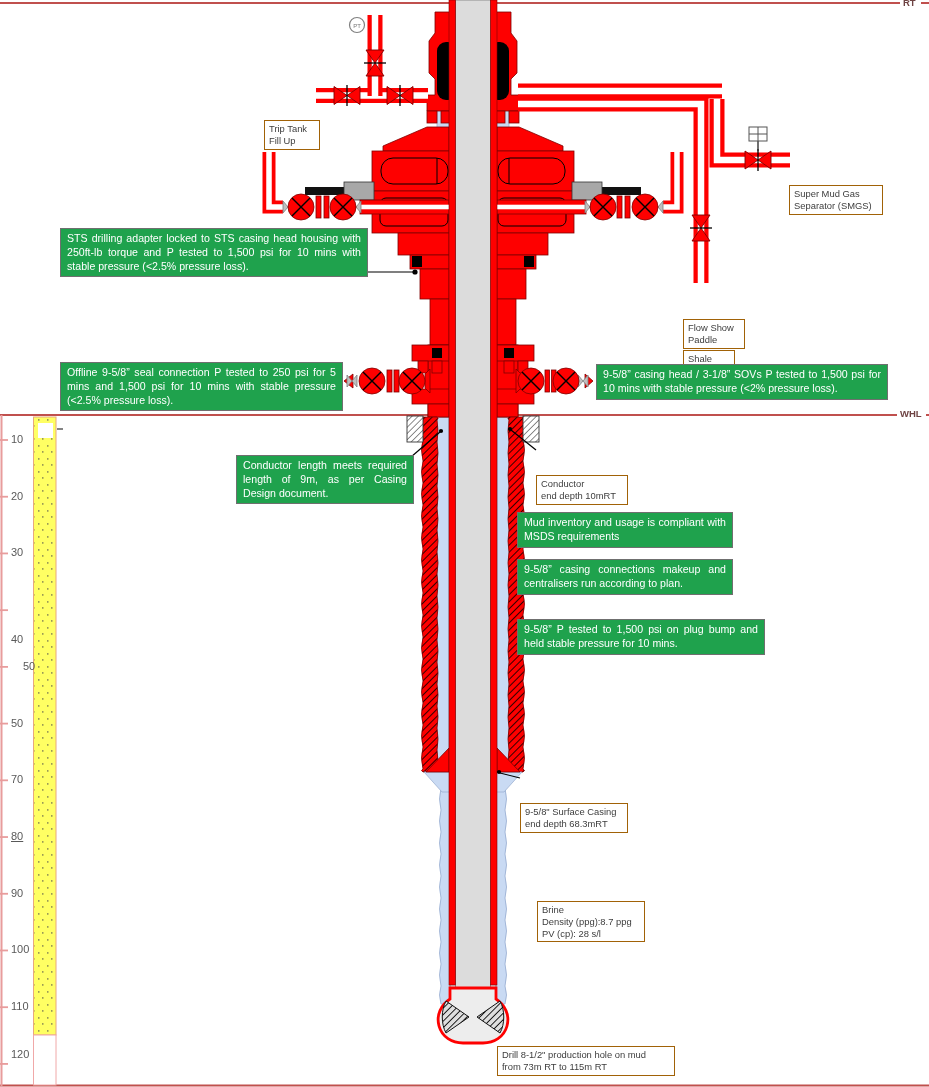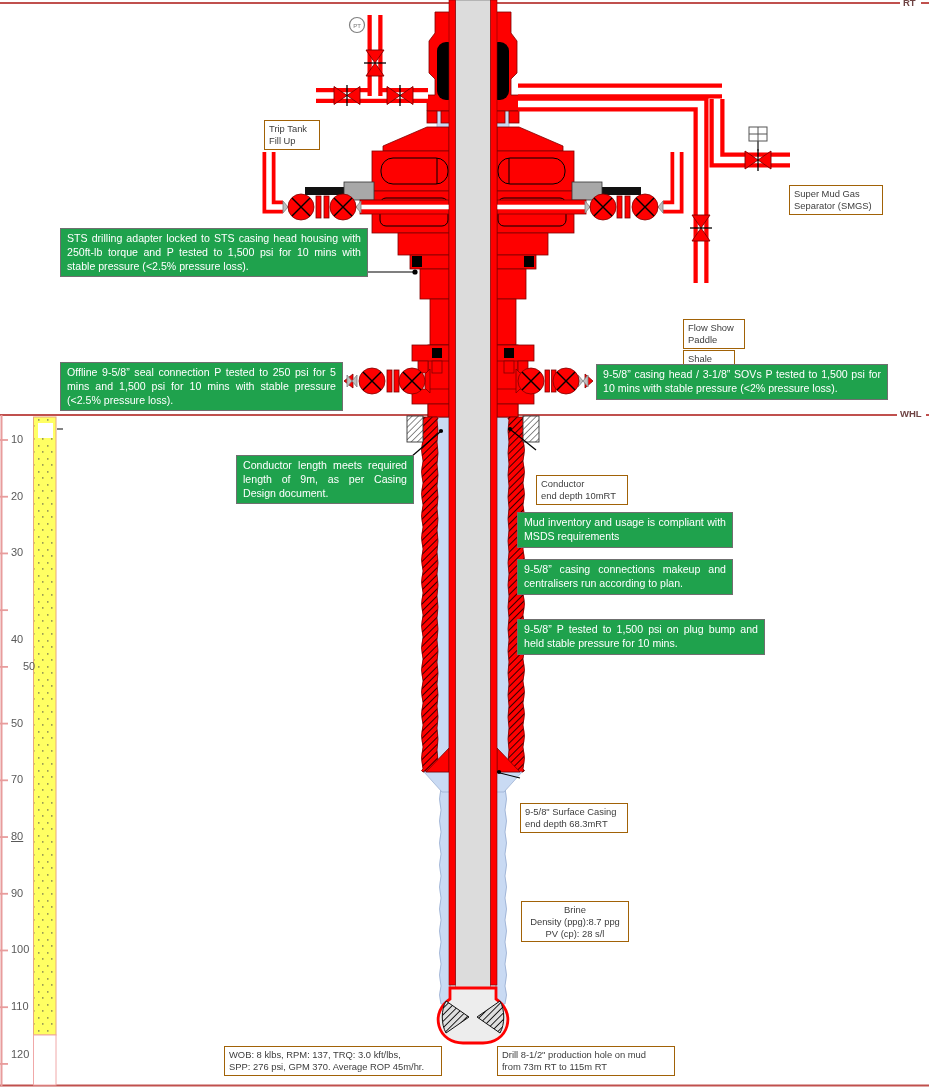--- a/index.html
+++ b/index.html
@@ -319,25 +319,23 @@
 <div class="wbox" style="left:789px;top:149px;width:84px;">Super Mud Gas
 Separator (SMGS)</div>
 <div class="wbox" style="left:683px;top:283px;width:52px;">Flow Show
 Paddle</div>
 <div class="wbox" style="left:683px;top:314px;width:42px;">Shale
 Shakers</div>
 <div class="wbox" style="left:536px;top:439px;width:82px;">Conductor
 end depth 10mRT</div>
 <div class="wbox" style="left:520px;top:767px;width:98px;">9-5/8" Surface Casing
 end depth 68.3mRT</div>
-<div class="wbox" style="left:521px;top:865px;width:98px;text-align:center;">Brine
+<div class="wbox" style="left:537px;top:865px;width:98px;">Brine
 Density (ppg):8.7 ppg
 PV (cp): 28 s/l</div>
-<div class="wbox" style="left:224px;top:1010px;width:208px;">WOB: 8 klbs, RPM: 137, TRQ: 3.0 kft/lbs,
-SPP: 276 psi, GPM 370. Average ROP 45m/hr.</div>
 <div class="wbox" style="left:497px;top:1010px;width:168px;">Drill 8-1/2" production hole on mud
 from 73m RT to 115m RT</div>
 
 <div class="gcall" style="left:60px;top:228px;width:294px;">STS drilling adapter locked to STS casing head housing with 250ft-lb torque and P tested to 1,500 psi for 10 mins with stable pressure (&lt;2.5% pressure loss).</div>
 <div class="gcall" style="left:60px;top:362px;width:269px;">Offline 9-5/8” seal connection P tested to 250 psi for 5 mins and 1,500 psi for 10 mins with stable pressure (&lt;2.5% pressure loss).</div>
 <div class="gcall" style="left:596px;top:364px;width:278px;">9-5/8” casing head / 3-1/8” SOVs P tested to 1,500 psi for 10 mins with stable pressure (&lt;2% pressure loss).</div>
 <div class="gcall" style="left:236px;top:455px;width:164px;">Conductor length meets required length of 9m, as per Casing Design document.</div>
 <div class="gcall" style="left:517px;top:512px;width:202px;">Mud inventory and usage is compliant with MSDS requirements</div>
 <div class="gcall" style="left:517px;top:559px;width:202px;">9-5/8” casing connections makeup and centralisers run according to plan.</div>
 <div class="gcall" style="left:517px;top:603px;width:234px;margin-top:16px;">9-5/8” P tested to 1,500 psi on plug bump and held stable pressure for 10 mins.</div>

